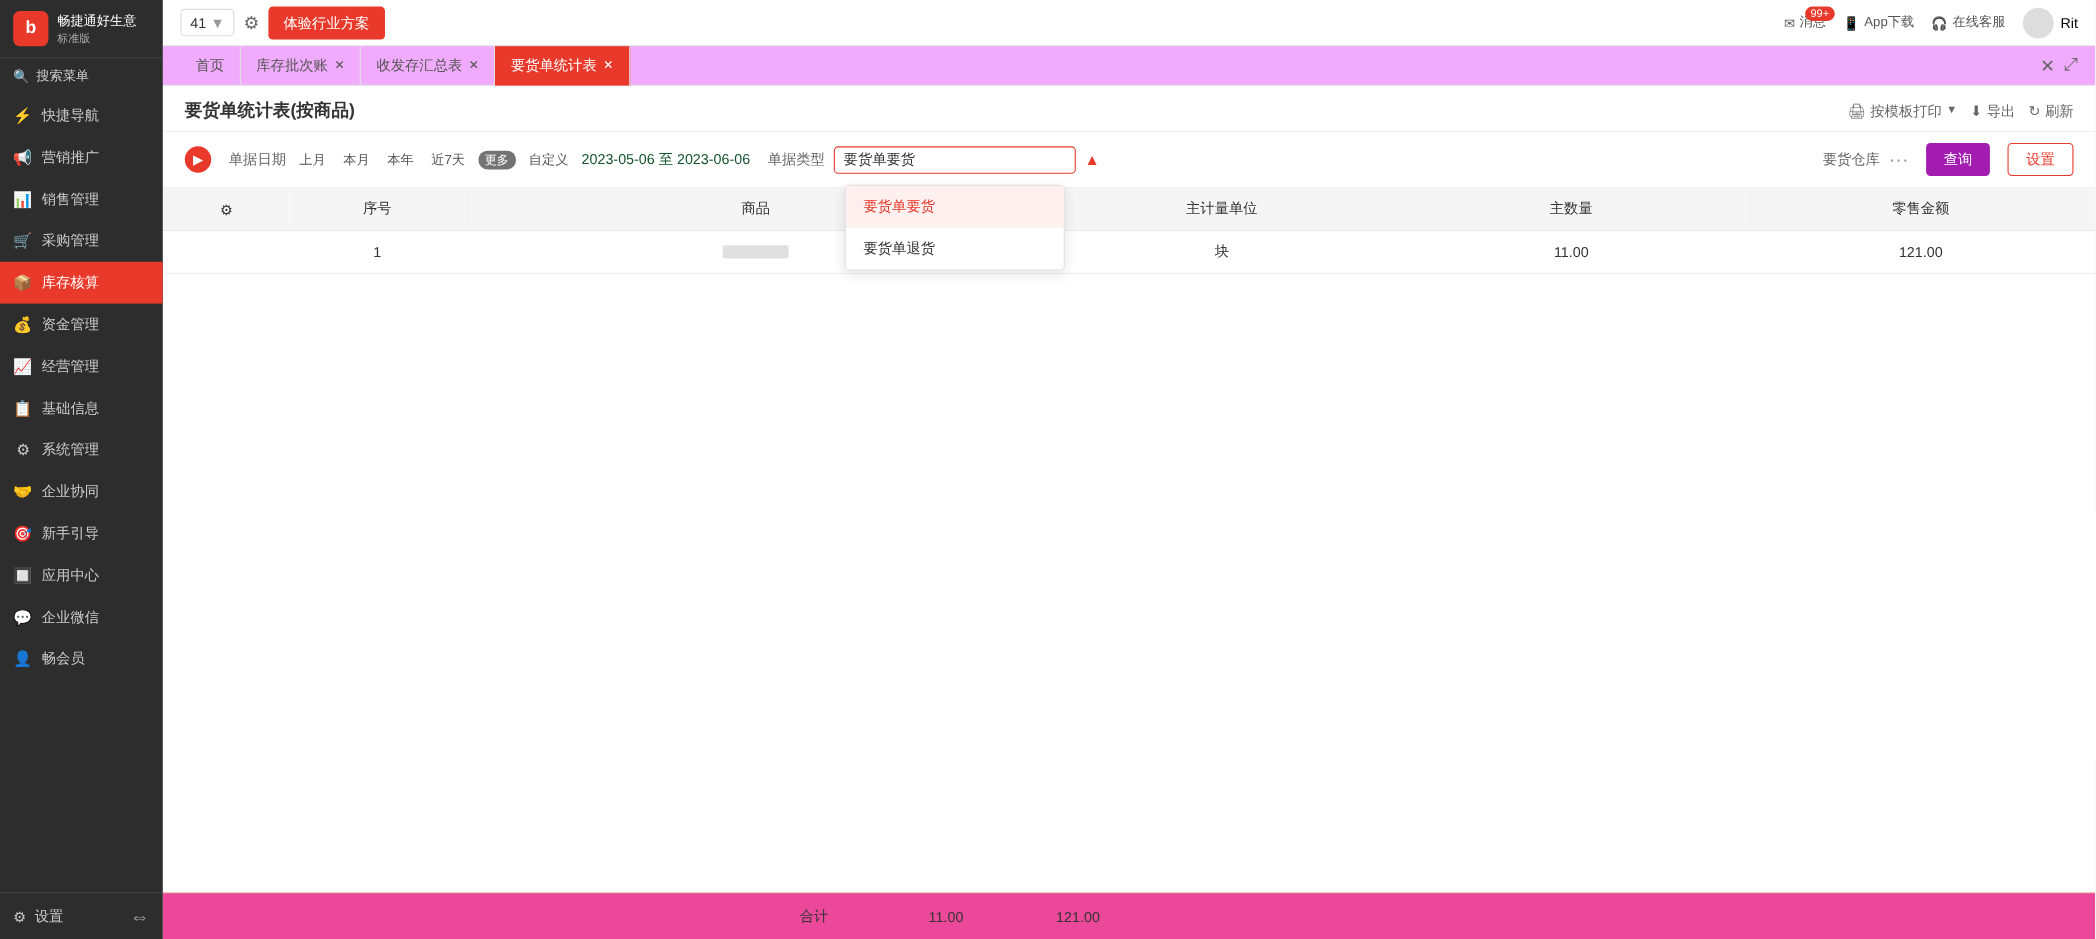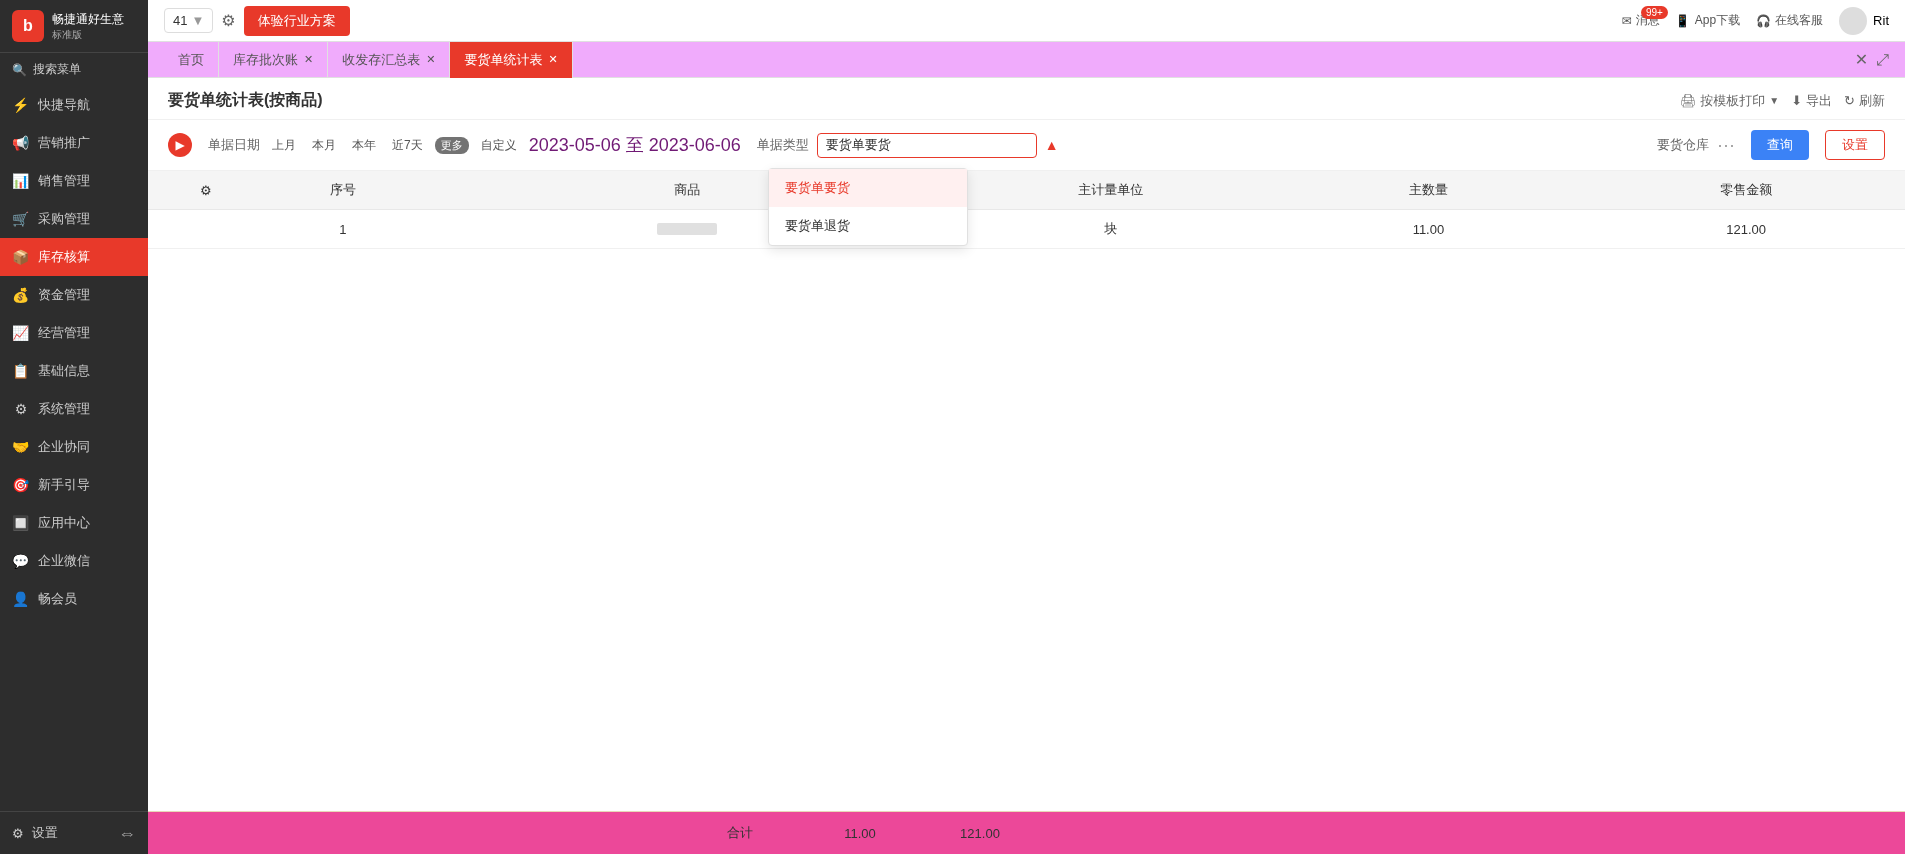--- a/index.html
+++ b/index.html
@@ -152,38 +152,38 @@
     .filter-group { display: flex; align-items: center; gap: 8px; }
     .filter-label { color: #666; font-size: 13px; white-space: nowrap; }
     .date-btn {
       background: none; border: none; cursor: pointer;
       color: #555; font-size: 12px; padding: 2px 4px;
     }
     .date-badge {
       background: #737373; color: white;
       border-radius: 8px; padding: 1px 6px; font-size: 11px; cursor: pointer;
     }
-    .date-range { color: #701a75; font-size: 18px; }
+    .date-range { color: #14532d; font-size: 13px; }
 
     .filter-type-group { display: flex; align-items: center; gap: 8px; position: relative; }
     .filter-type-label { color: #666; font-size: 13px; }
     .filter-type-input {
       border: 1px solid #e8392a; border-radius: 4px;
       padding: 4px 8px; width: 220px; font-size: 13px;
       outline: none; color: #333;
     }
     .filter-type-arrow {
       color: #e8392a; cursor: pointer; font-size: 14px;
     }
 
     .filter-warehouse-group { display: flex; align-items: center; gap: 8px; margin-left: auto; }
     .warehouse-more { color: #999; cursor: pointer; font-size: 18px; }
 
     .query-btn {
-      background: #3b82f6; color: white;
+      background: #a21caf; color: white;
       border: none; border-radius: 4px; padding: 6px 16px;
       cursor: pointer; font-size: 13px;
     }
     .settings-btn {
       background: white; color: #e8392a;
       border: 1px solid #e8392a; border-radius: 4px; padding: 5px 16px;
       cursor: pointer; font-size: 13px;
     }
 
     

